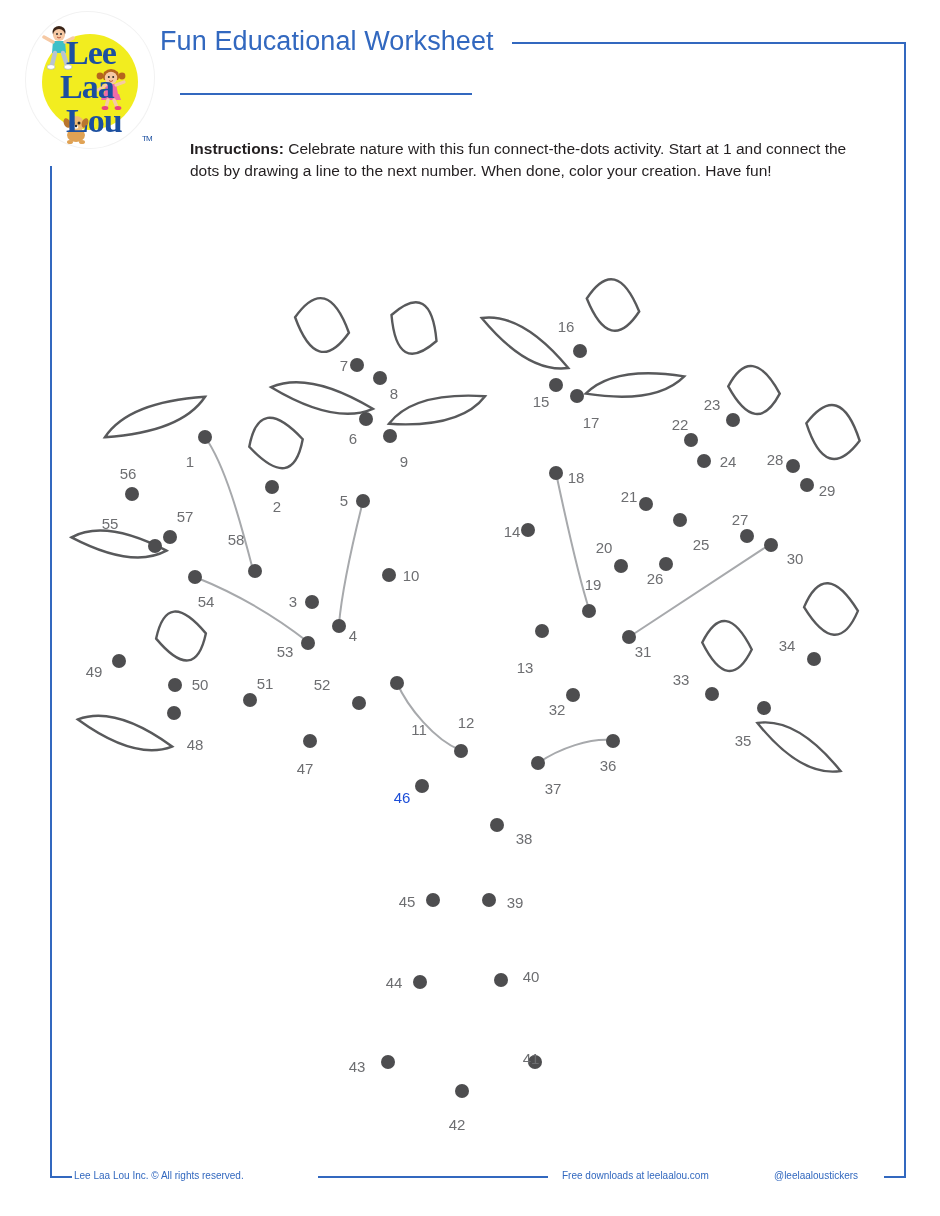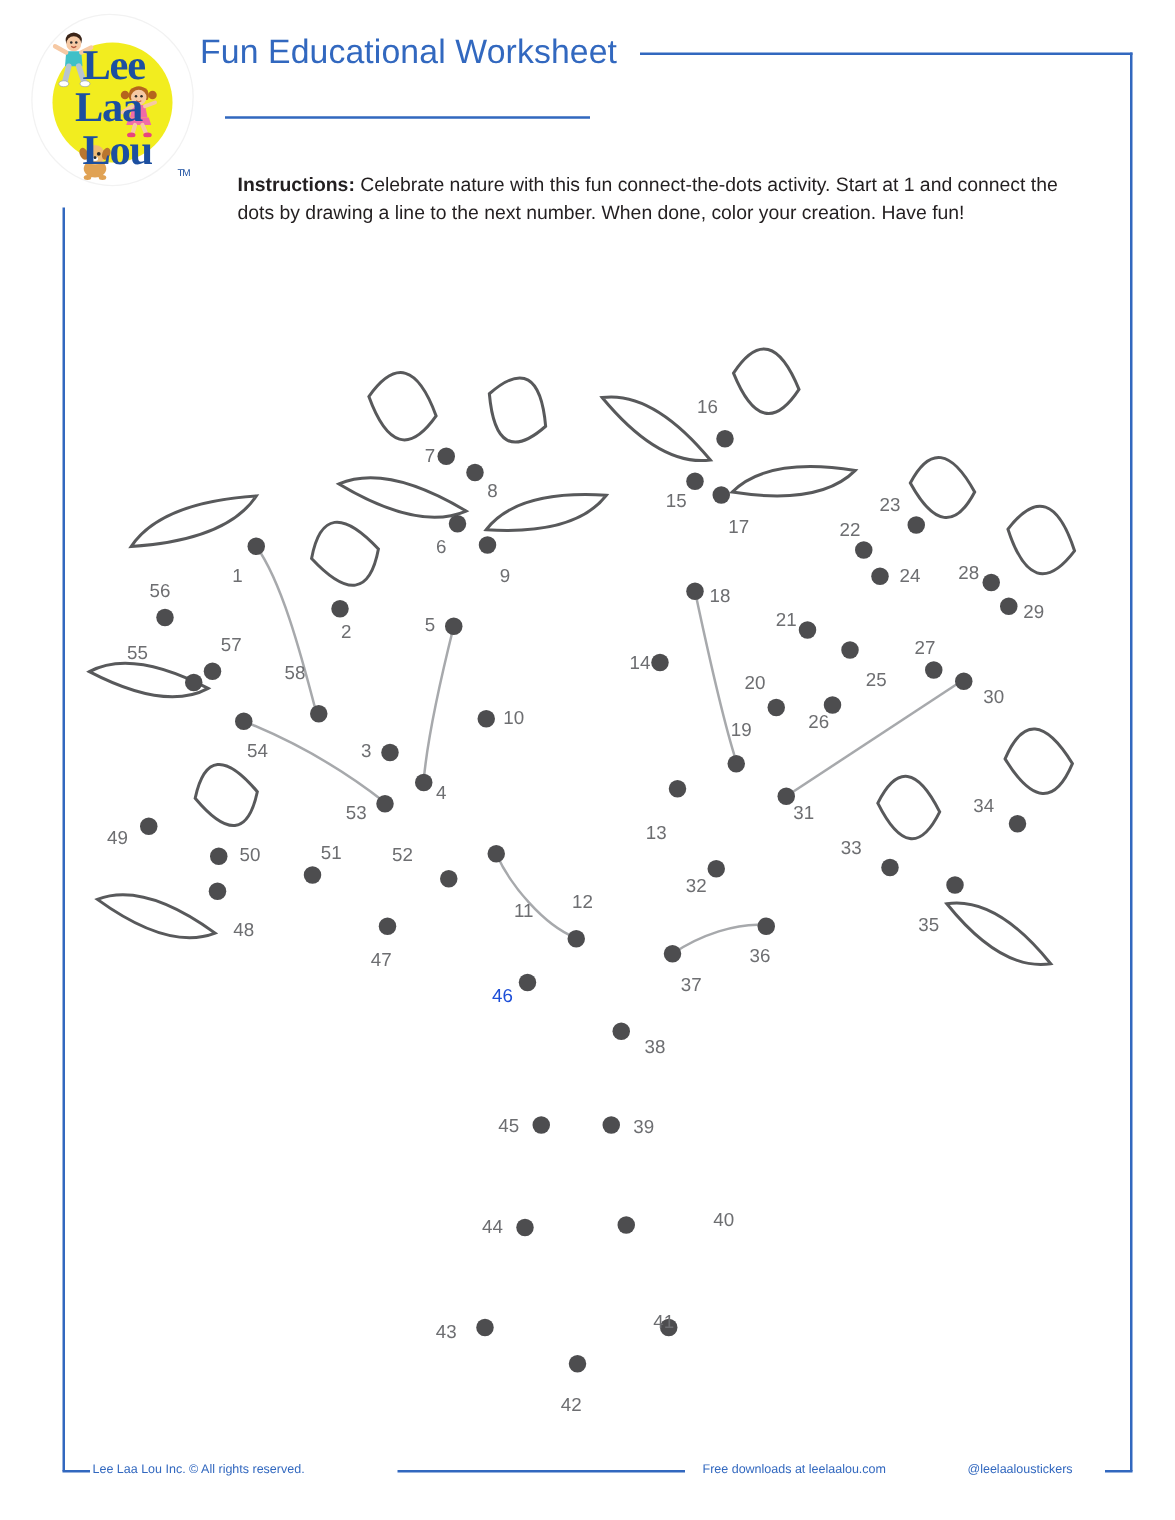--- a/index.html
+++ b/index.html
@@ -373,21 +373,21 @@
       <div class="dot-label" style="left: 795px; top: 558px; color: rgb(109, 110, 113);">30</div>
       <div class="dot-label" style="left: 643px; top: 651px; color: rgb(109, 110, 113);">31</div>
       <div class="dot-label" style="left: 557px; top: 709px; color: rgb(109, 110, 113);">32</div>
       <div class="dot-label" style="left: 681px; top: 679px; color: rgb(109, 110, 113);">33</div>
       <div class="dot-label" style="left: 787px; top: 645px; color: rgb(109, 110, 113);">34</div>
       <div class="dot-label" style="left: 743px; top: 740px; color: rgb(109, 110, 113);">35</div>
       <div class="dot-label" style="left: 608px; top: 765px; color: rgb(109, 110, 113);">36</div>
       <div class="dot-label" style="left: 553px; top: 788px; color: rgb(109, 110, 113);">37</div>
       <div class="dot-label" style="left: 524px; top: 838px; color: rgb(109, 110, 113);">38</div>
       <div class="dot-label" style="left: 515px; top: 902px; color: rgb(109, 110, 113);">39</div>
-      <div class="dot-label" style="left: 531px; top: 976px; color: rgb(109, 110, 113); margin-left: 48px;">40</div>
+      <div class="dot-label" style="left: 531px; top: 976px; color: rgb(109, 110, 113);">40</div>
       <div class="dot-label" style="left: 531px; top: 1058px; color: rgb(109, 110, 113);">41</div>
       <div class="dot-label" style="left: 457px; top: 1114px; color: rgb(109, 110, 113); margin-top: 10px;">42</div>
       <div class="dot-label" style="left: 357px; top: 1066px; color: rgb(109, 110, 113);">43</div>
       <div class="dot-label" style="left: 394px; top: 982px; color: rgb(109, 110, 113);">44</div>
       <div class="dot-label" style="left: 407px; top: 901px; color: rgb(109, 110, 113);">45</div>
       <div class="dot-label" style="left: 402px; top: 797px; color: #1d4ed8;">46</div>
       <div class="dot-label" style="left: 305px; top: 768px; color: rgb(109, 110, 113);">47</div>
       <div class="dot-label" style="left: 195px; top: 744px; color: rgb(109, 110, 113);">48</div>
       <div class="dot-label" style="left: 94px; top: 671px; color: rgb(109, 110, 113);">49</div>
       <div class="dot-label" style="left: 200px; top: 684px; color: rgb(109, 110, 113);">50</div>

